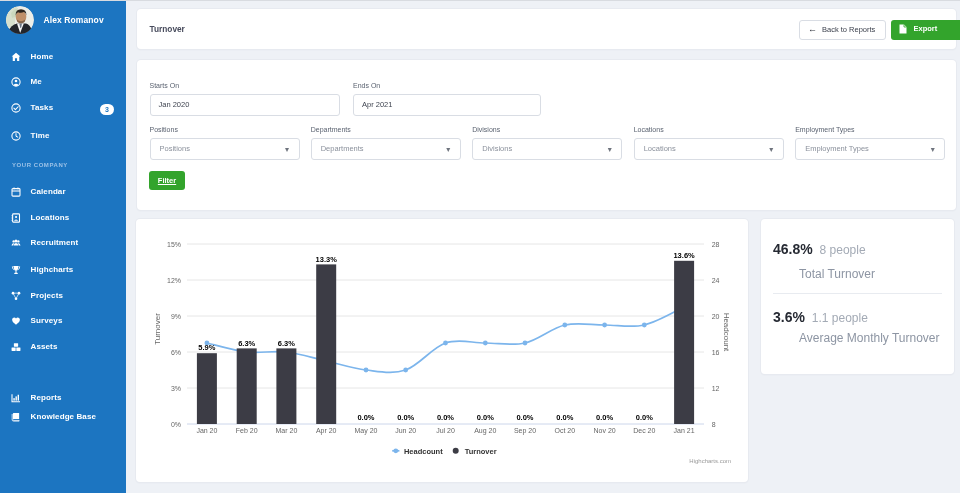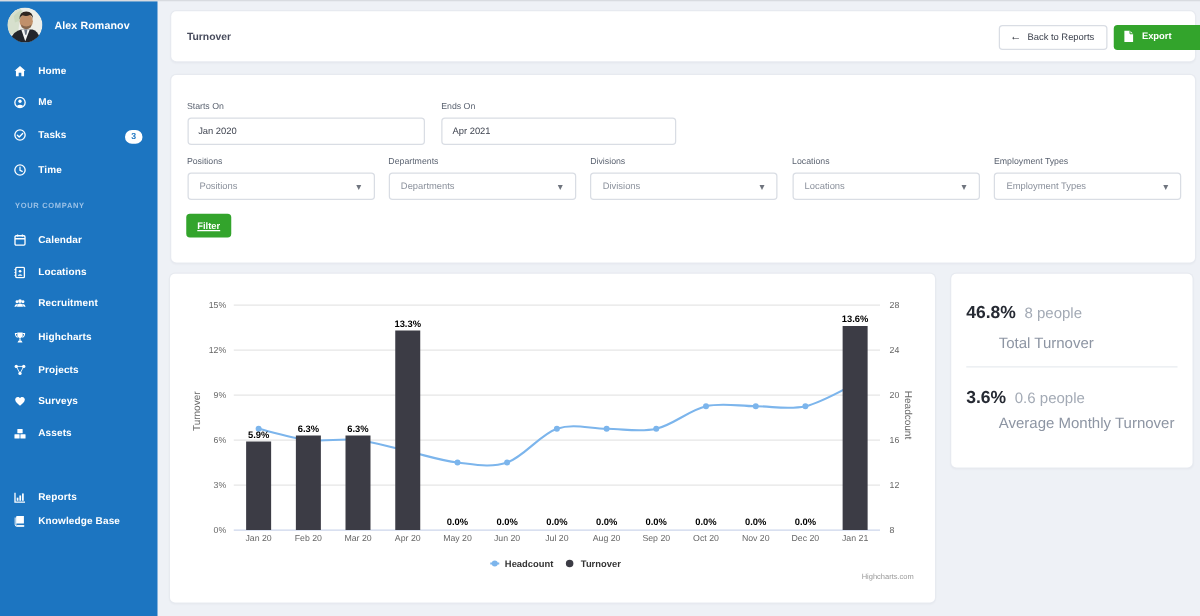--- a/index.html
+++ b/index.html
@@ -267,15 +267,15 @@
 <text x="267.9" y="234.5" font-size="7.5" font-weight="bold" fill="#333">Headcount</text>
 <circle cx="319.7" cy="231.8" r="3" fill="#3c3c45"></circle>
 <text x="328.7" y="234.5" font-size="7.5" font-weight="bold" fill="#333">Turnover</text>
 <text x="595" y="244" font-size="6" fill="#999" text-anchor="end">Highcharts.com</text>
 </svg>
 </div>
 <div id="scard" class="card">
   <div class="big" style="position:absolute;left:12px;top:22px;">46.8% <span class="sub">8 people</span></div>
   <div class="cap" style="position:absolute;left:12px;top:48px;">Total Turnover</div>
   <div class="div" style="top:74px;"></div>
-  <div class="big" style="position:absolute;left:12px;top:90px;">3.6% <span class="sub">0.6 people</span></div>
+  <div class="big" style="position:absolute;left:12px;top:90px;">3.6% <span class="sub">1.1 people</span></div>
   <div class="cap" style="position:absolute;left:12px;top:112px;">Average Monthly Turnover</div>
 </div>
 
 </body></html>

